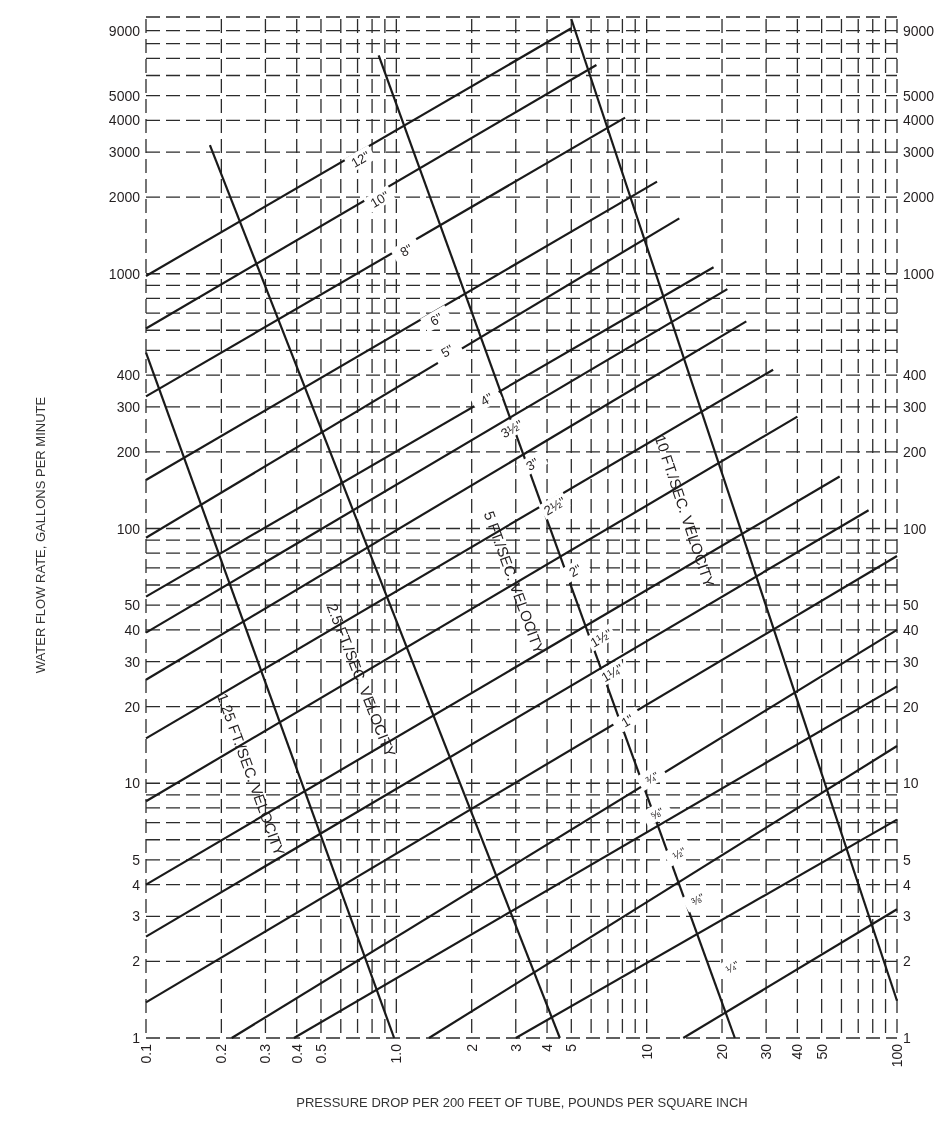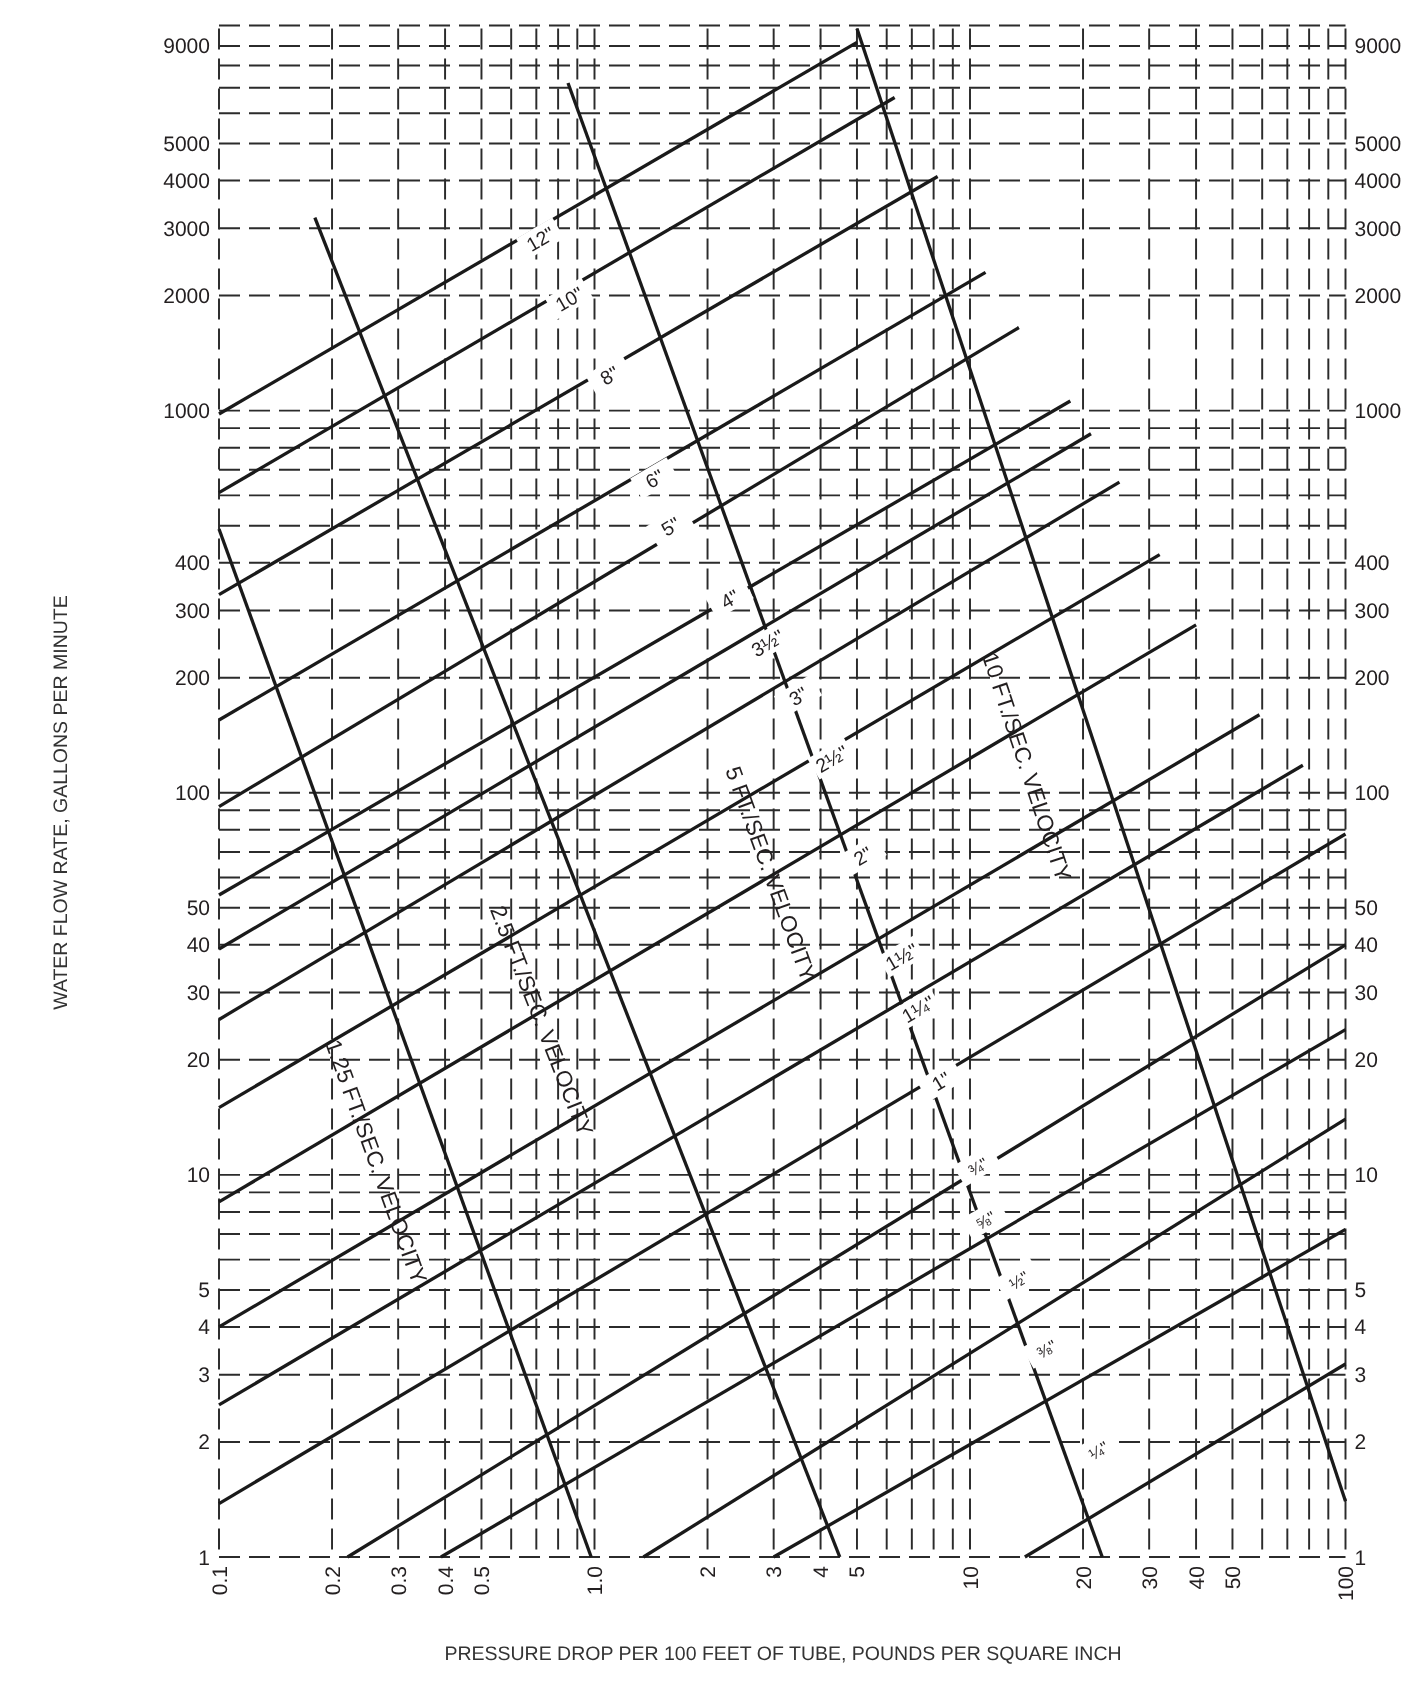--- a/index.html
+++ b/index.html
@@ -202,13 +202,13 @@
       <text x="651.6666666666666" y="1044" text-anchor="end" font-size="14" fill="#231f20" font-family="Liberation Sans, sans-serif" transform="rotate(-90 651.6666666666666 1044)">10</text>
       <text x="727.02450891455" y="1044" text-anchor="end" font-size="14" fill="#231f20" font-family="Liberation Sans, sans-serif" transform="rotate(-90 727.02450891455 1044)">20</text>
       <text x="771.1060207648222" y="1044" text-anchor="end" font-size="14" fill="#231f20" font-family="Liberation Sans, sans-serif" transform="rotate(-90 771.1060207648222 1044)">30</text>
       <text x="802.3823511624332" y="1044" text-anchor="end" font-size="14" fill="#231f20" font-family="Liberation Sans, sans-serif" transform="rotate(-90 802.3823511624332 1044)">40</text>
       <text x="826.6421577521168" y="1044" text-anchor="end" font-size="14" fill="#231f20" font-family="Liberation Sans, sans-serif" transform="rotate(-90 826.6421577521168 1044)">50</text>
       <text x="902" y="1044" text-anchor="end" font-size="14" fill="#231f20" font-family="Liberation Sans, sans-serif" transform="rotate(-90 902 1044)">100</text>
     </g>
 </svg>
 
 <div class="ylabel">WATER FLOW RATE, GALLONS PER MINUTE</div>
-<div class="xlabel">PRESSURE DROP PER 100 FEET OF TUBE, POUNDS PER SQUARE INCH</div>
+<div class="xlabel">PRESSURE DROP PER 200 FEET OF TUBE, POUNDS PER SQUARE INCH</div>
 
 </body></html>

